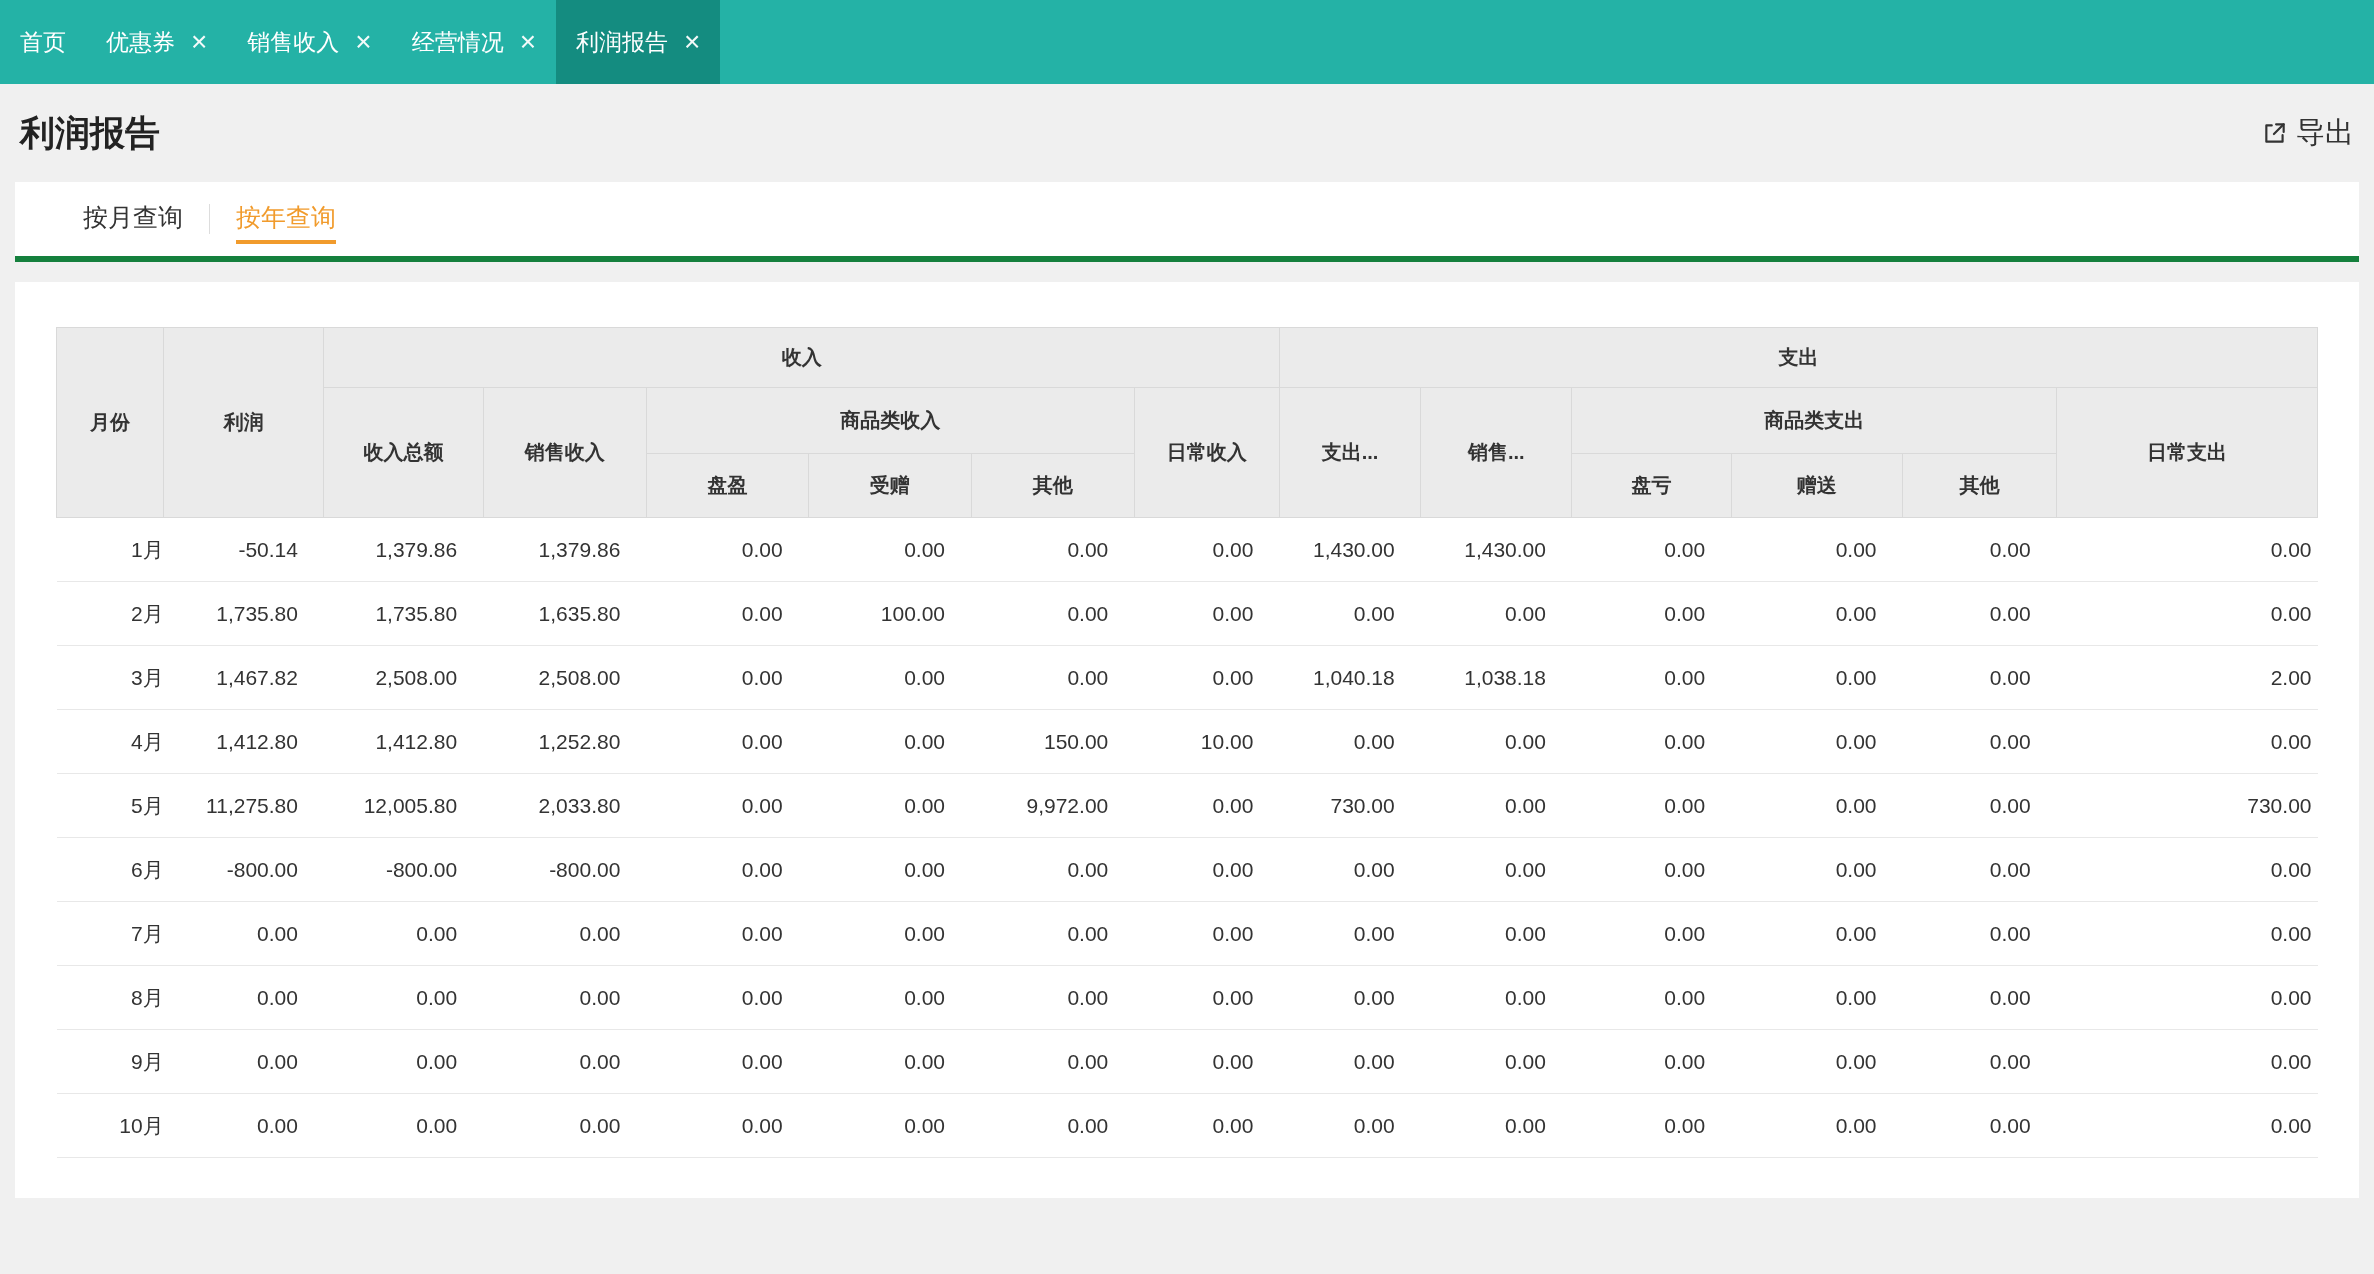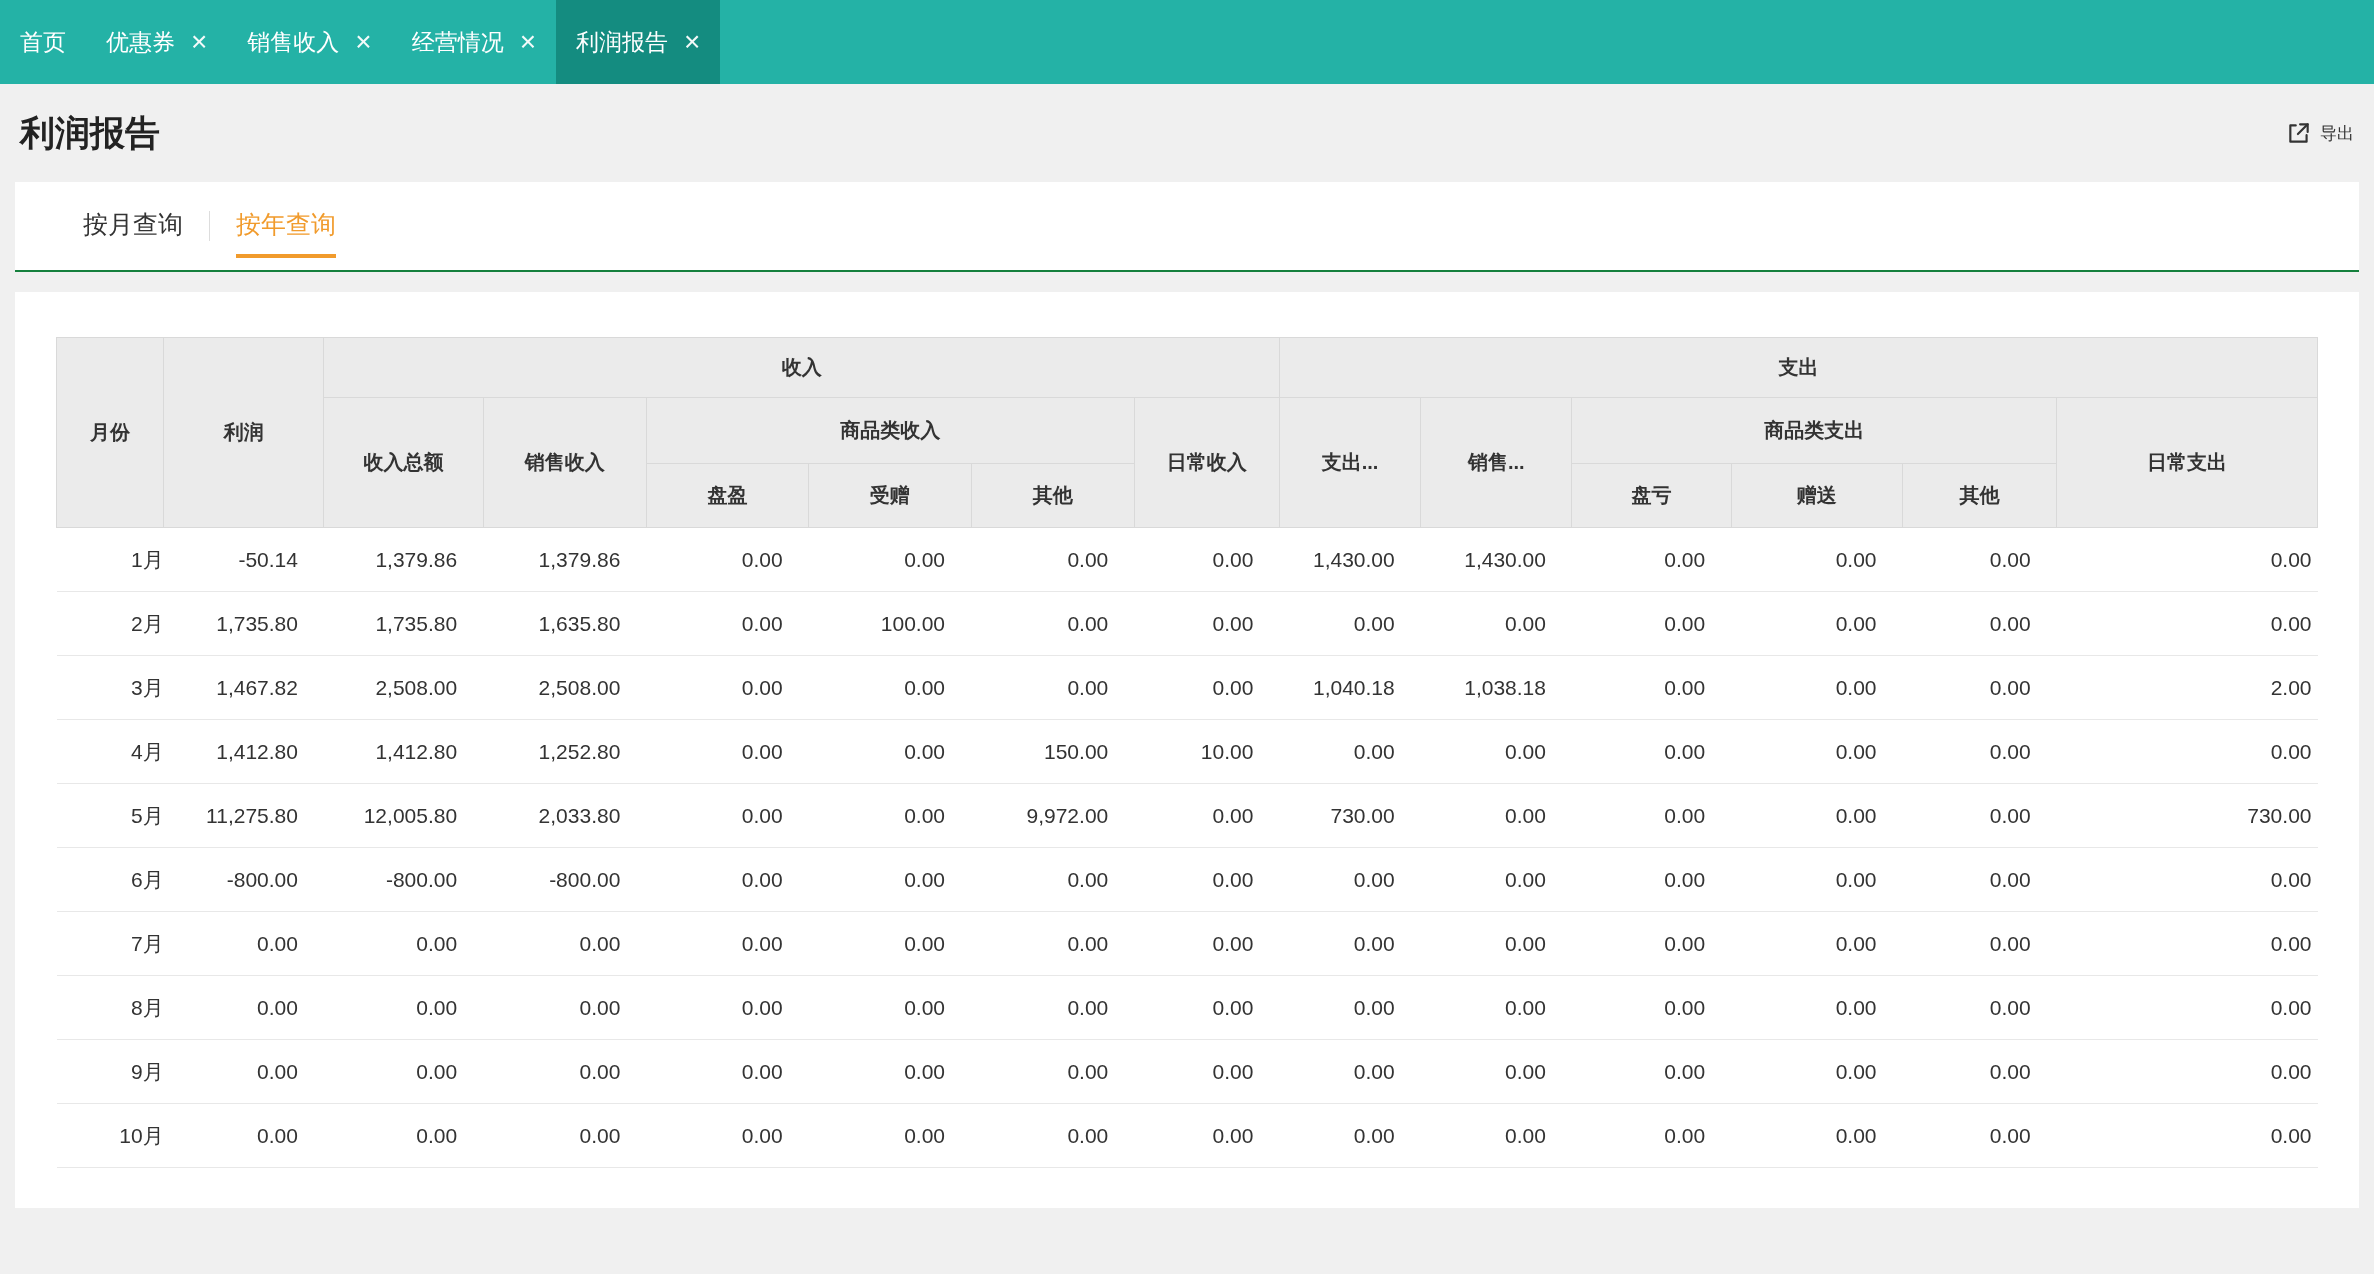--- a/index.html
+++ b/index.html
@@ -21,25 +21,25 @@
     color:var(--text);
   }
   
   .topnav{display:flex;align-items:stretch;background:var(--teal);height:84px;}
   .nav-tab{display:flex;align-items:center;padding:0 20px;color:#fff;font-size:23px;cursor:pointer;white-space:nowrap;}
   .nav-tab.active{background:var(--teal-active);}
   .nav-tab .close{margin-left:16px;font-size:28px;line-height:1;opacity:.95;}
   
   .page-header{display:flex;align-items:center;justify-content:space-between;height:98px;padding:0 20px;}
   .page-title{font-size:35px;font-weight:600;color:#222;margin:0;}
-  .export-btn{display:flex;align-items:center;gap:8px;font-size:17px;color:#333;cursor:pointer;}
+  .export-btn{display:flex;align-items:center;gap:8px;font-size:29px;color:#333;cursor:pointer;}
   
   .card{background:#fff;margin:0 15px;}
   .query-card{margin-bottom:20px;}
-  .query-tabs{display:flex;align-items:stretch;height:90px;padding:12px 68px;border-bottom:2px solid #15803d;}
+  .query-tabs{display:flex;align-items:stretch;height:80px;padding:12px 68px;border-bottom:6px solid #15803d;}
   .qtab{display:flex;align-items:center;font-size:25px;font-weight:500;border-bottom:4px solid transparent;cursor:pointer;}
   .qtab.active{color:var(--orange);border-bottom-color:var(--orange);}
   .qtab-sep{width:1px;background:#ddd;height:30px;align-self:center;margin:0 26px;}
   .filter-row{display:flex;align-items:center;height:100px;padding:0 68px;}
   .filter-label{font-size:23px;}
   .year-input{display:inline-flex;align-items:flex-end;justify-content:space-between;width:160px;margin-left:12px;padding:0 2px 8px 6px;border-bottom:1px solid #c9c9c9;font-size:23px;cursor:text;}
   .board-toggle{display:flex;align-items:center;gap:10px;margin-left:34px;font-size:23px;cursor:pointer;}
   
   .table-card{padding:45px 41px 40px;min-height:900px;}
   table{width:100%;border-collapse:collapse;table-layout:fixed;}

